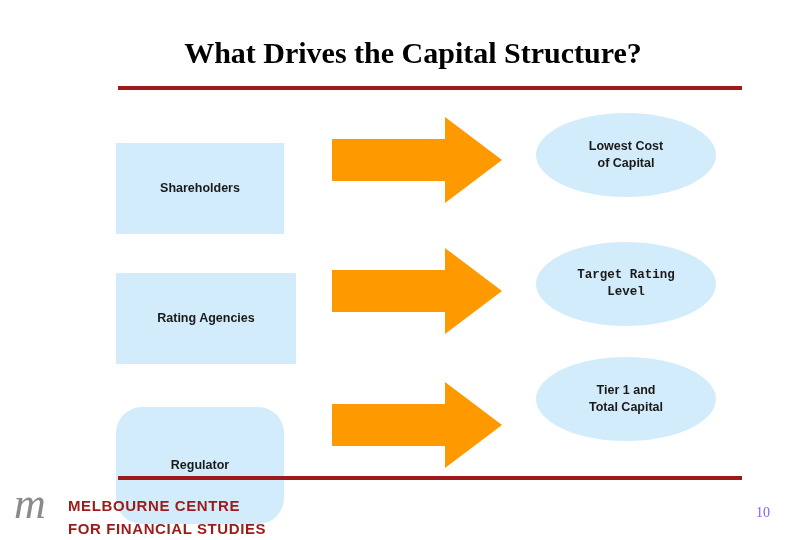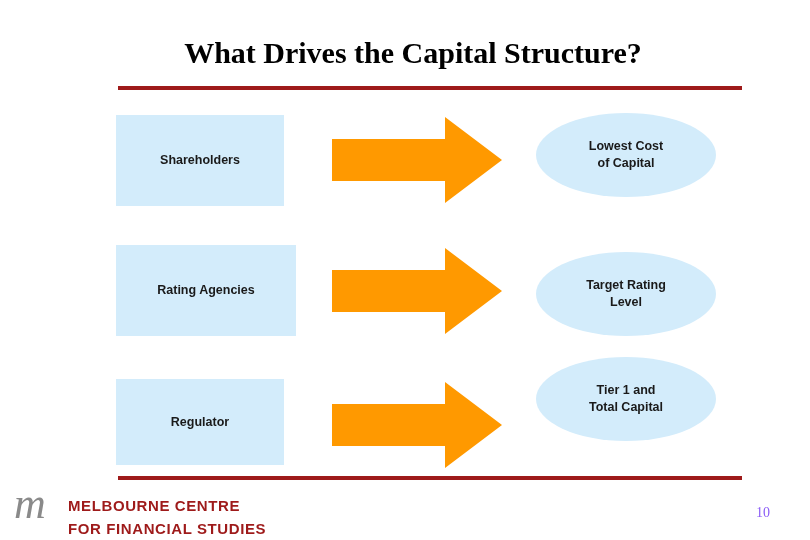--- a/index.html
+++ b/index.html
@@ -53,24 +53,25 @@
     position: absolute;
     background: #d3ecfb;
     display: flex;
     align-items: center;
     justify-content: center;
     text-align: center;
     font-size: 12.5px;
     font-weight: bold;
     color: #1a1a1a;
     line-height: 1.3;
+    margin-top: 28px;
   }
   .box-1 { left: 116px; top: 115px; width: 168px; height: 91px; }
   .box-2 { left: 116px; top: 245px; width: 180px; height: 91px; }
-  .box-3 { left: 116px; top: 379px; width: 168px; height: 86px; }
+  .box-3 { left: 116px; top: 379px; width: 168px; height: 117px; border-radius: 26px; }
 
   
   .arrow {
     position: absolute;
     width: 170px;
     height: 86px;
   }
   .arrow-1 { left: 332px; top: 117px; }
   .arrow-2 { left: 332px; top: 248px; }
   .arrow-3 { left: 332px; top: 382px; }
@@ -83,21 +84,21 @@
     display: flex;
     align-items: center;
     justify-content: center;
     text-align: center;
     font-size: 12.5px;
     font-weight: bold;
     color: #1a1a1a;
     line-height: 1.35;
   }
   .ellipse-1 { left: 536px; top: 113px; width: 180px; height: 84px; }
-  .ellipse-2 { left: 536px; top: 252px; width: 180px; height: 84px; }
+  .ellipse-2 { left: 536px; top: 242px; width: 180px; height: 84px; font-family: Liberation Mono, monospace; }
   .ellipse-3 { left: 536px; top: 357px; width: 180px; height: 84px; }
 
   
   .logo-mark {
     position: absolute;
     left: 14px;
     top: 480px;
     width: 52px;
     height: 50px;
     color: #8a8a8a;

